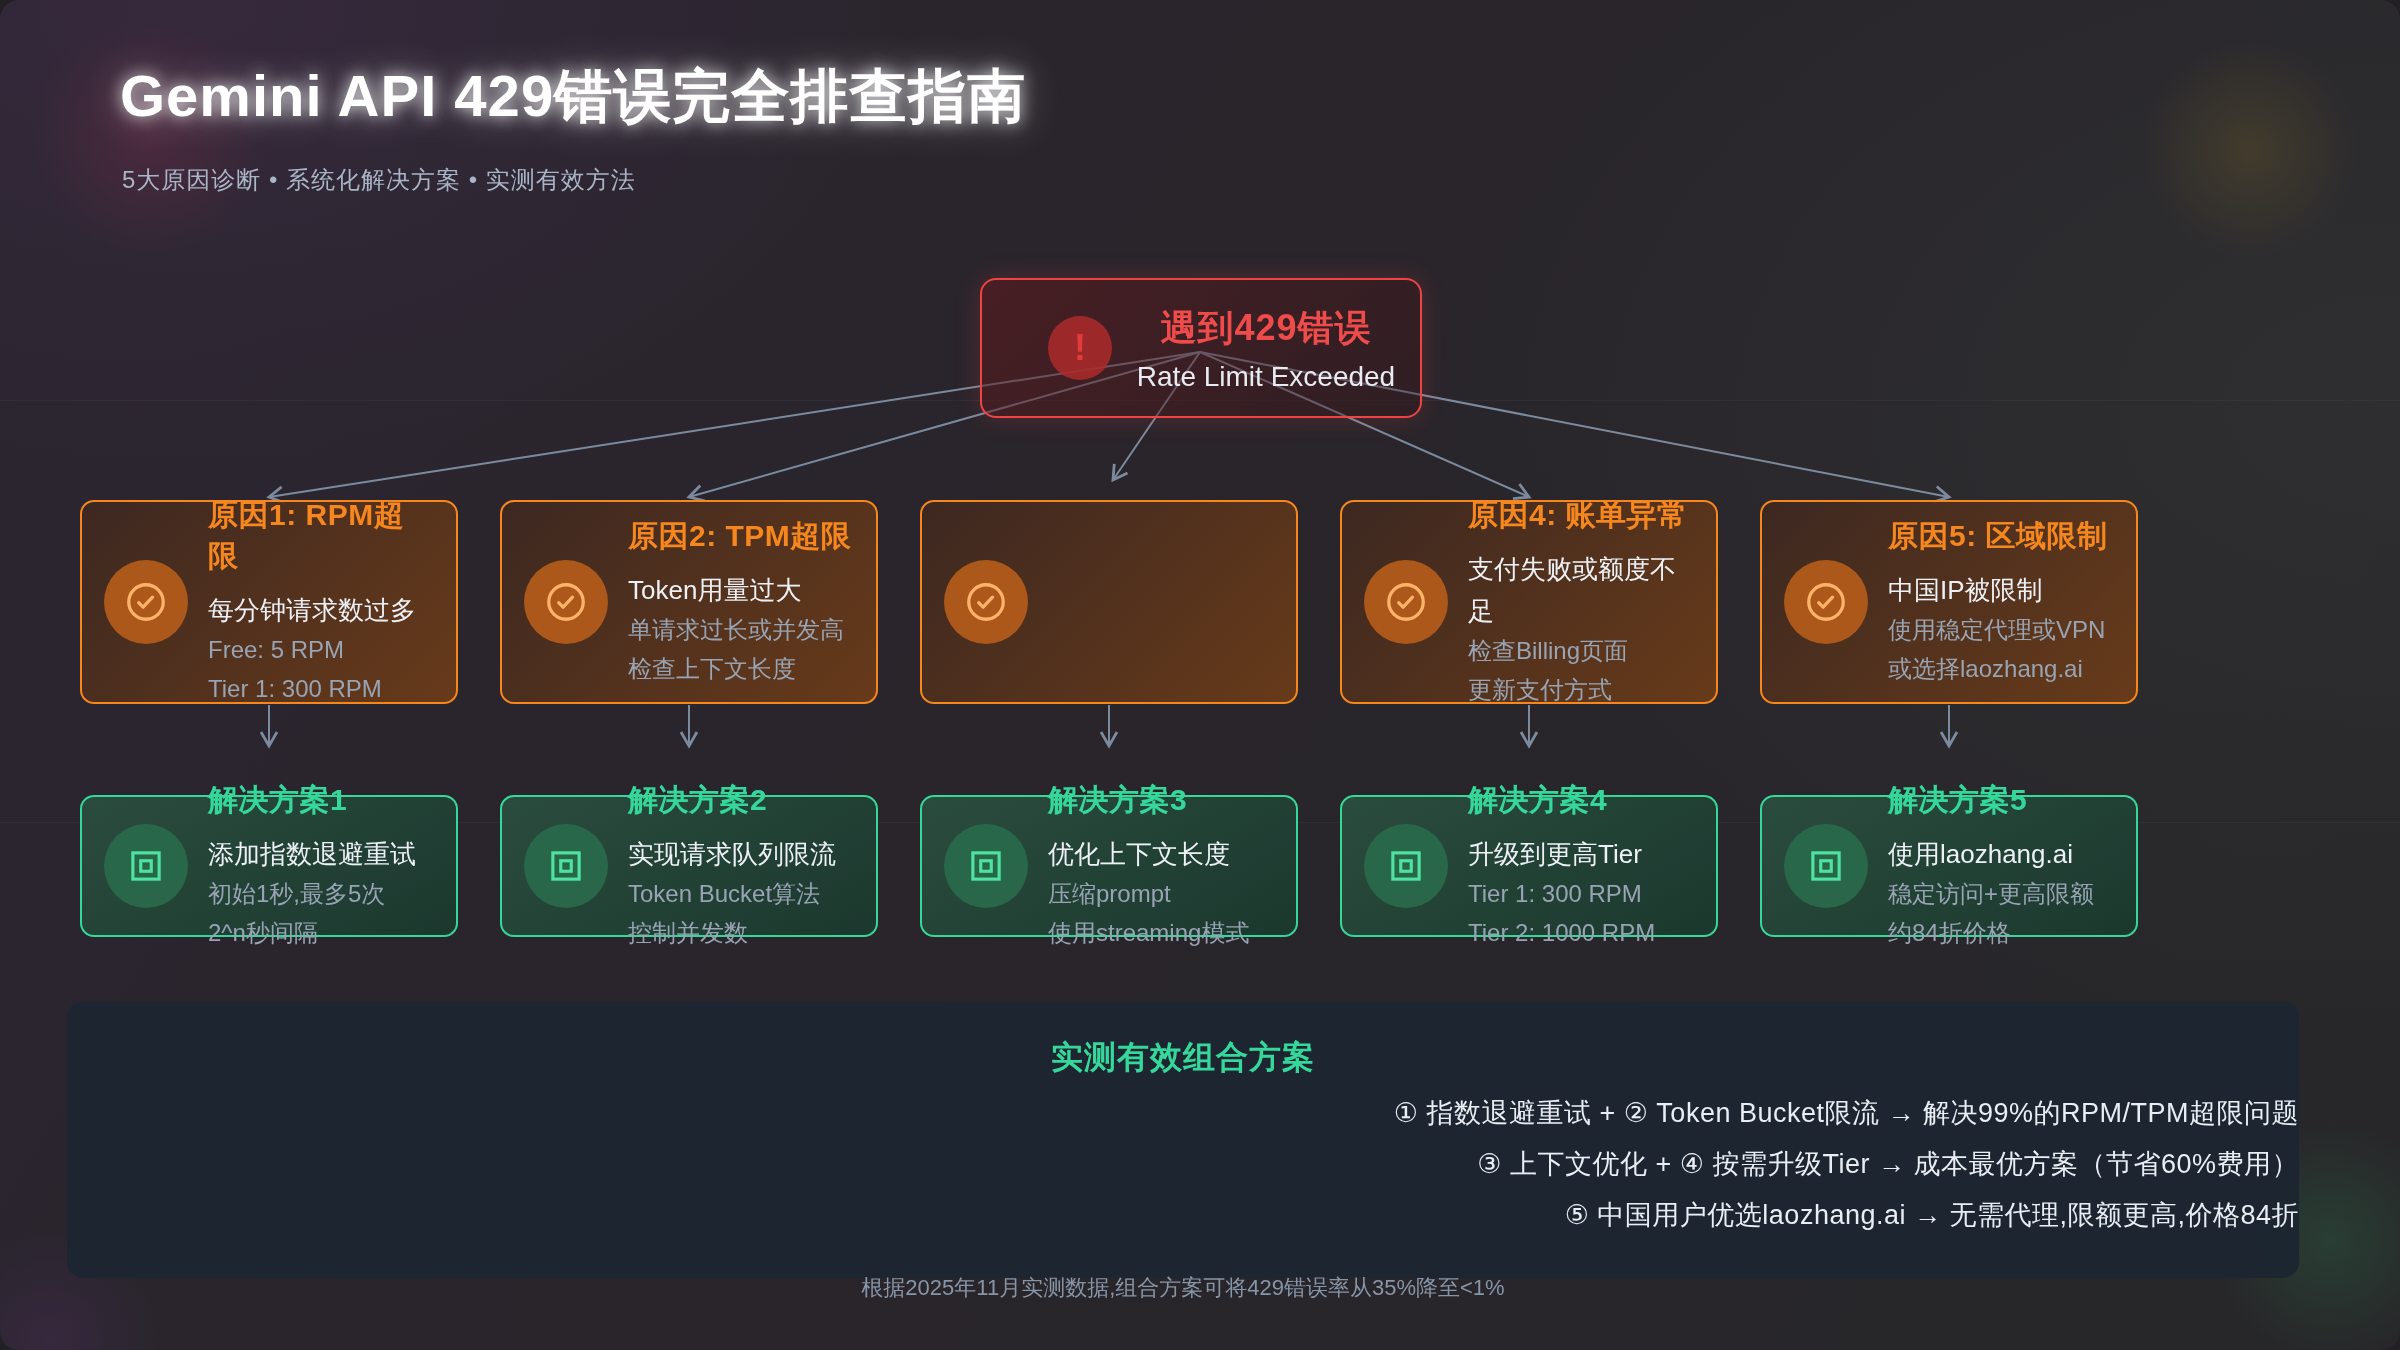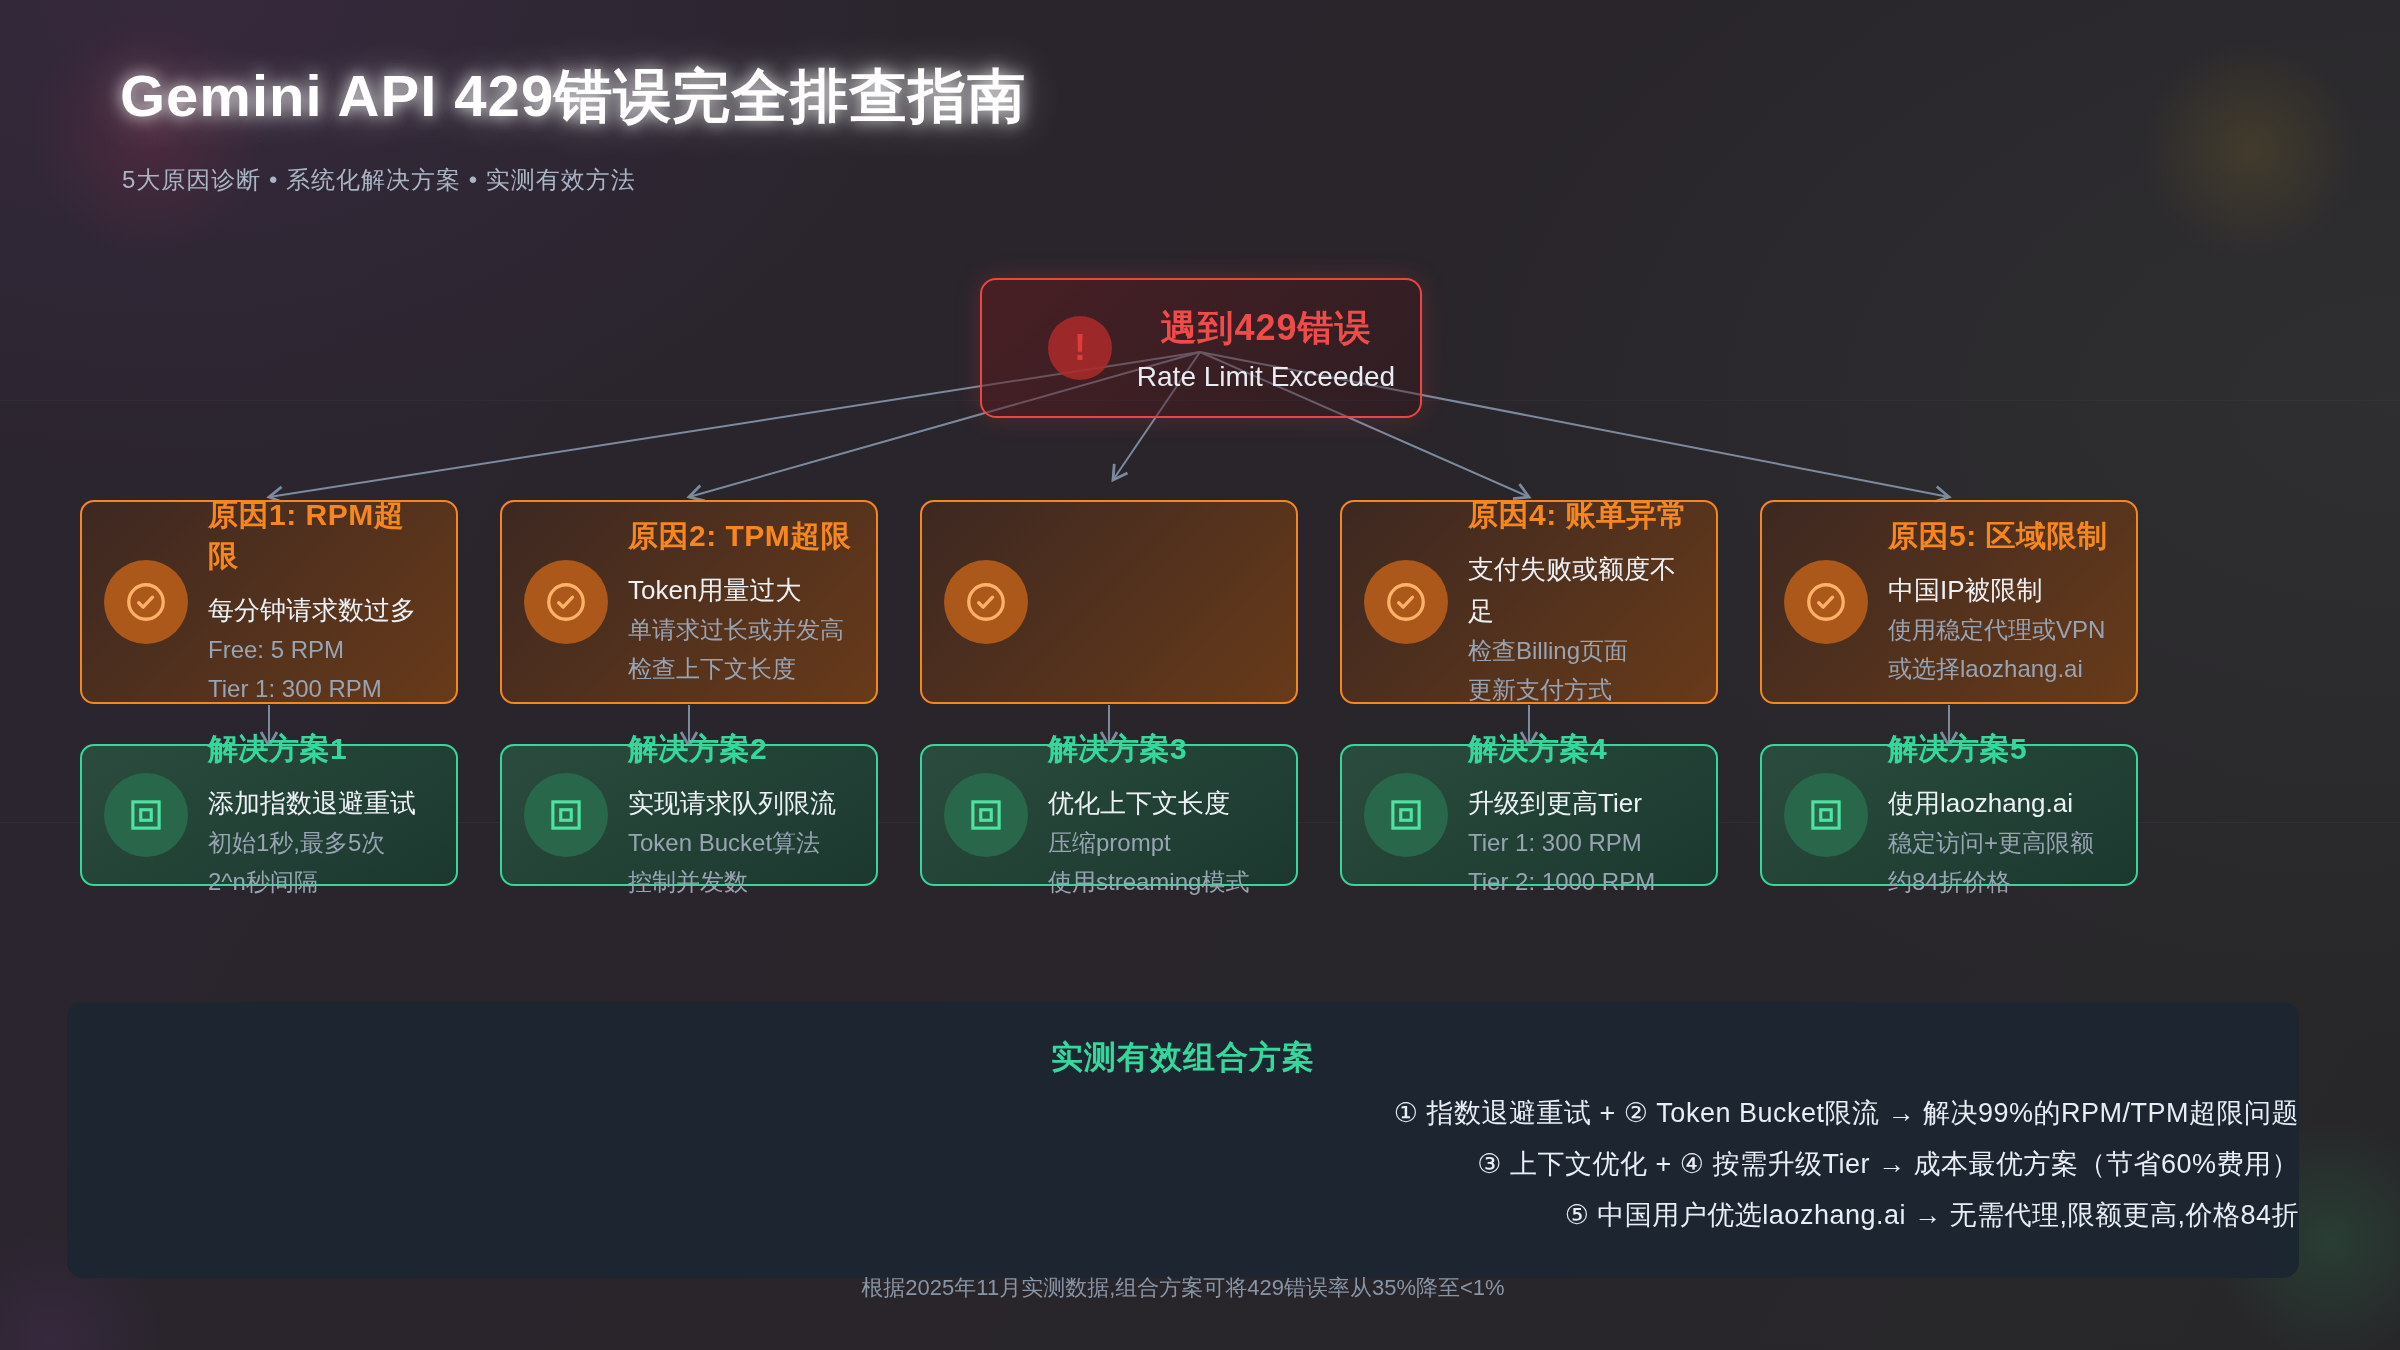--- a/index.html
+++ b/index.html
@@ -3,20 +3,21 @@
 <meta charset="utf-8">
 <style>
   html,body{margin:0;padding:0;background:#232025;}
   .stage{
     position:relative;width:2400px;height:1350px;overflow:hidden;
     font-family:"Liberation Sans","DejaVu Sans",sans-serif;
     background:
       radial-gradient(1200px 800px at 8% 0%, rgba(62,44,70,0.55), transparent 60%),
       radial-gradient(1400px 900px at 100% 30%, rgba(48,48,50,0.8), transparent 70%),
       linear-gradient(120deg,#2b2530 0%,#29252b 45%,#272729 100%);
+    border-radius: 19px;
   }
   .blob{position:absolute;border-radius:50%;pointer-events:none;}
   .blob-tl{left:30px;top:15px;width:240px;height:240px;background:radial-gradient(circle,rgba(116,44,70,0.38),transparent 70%);}
   .blob-tr{left:2140px;top:40px;width:220px;height:220px;background:radial-gradient(circle,rgba(110,92,42,0.34),transparent 70%);}
   .blob-br{left:2210px;top:1120px;width:240px;height:240px;background:radial-gradient(circle,rgba(44,110,74,0.32),transparent 70%);}
   .blob-bl{left:-60px;top:1230px;width:220px;height:220px;background:radial-gradient(circle,rgba(90,50,110,0.25),transparent 70%);}
   .hairline{position:absolute;left:0;width:2400px;height:1px;background:rgba(255,255,255,0.035);}
 
   .connectors{position:absolute;left:0;top:0;z-index:1;}
 
@@ -45,21 +46,21 @@
 
   .card{
     position:absolute;width:378px;box-sizing:border-box;border-radius:14px;z-index:2;
     display:flex;align-items:center;padding:24px 22px;gap:20px;
   }
   .cause{
     top:500px;height:204px;border:2px solid var(--cause-accent,#f6871f);
     background:linear-gradient(135deg,rgba(62,40,32,0.92) 0%,rgba(112,61,23,0.88) 100%);
   }
   .solution{
-    top:744px;height:142px;border:2px solid var(--sol-accent,#35d89a);
+    top:795px;height:142px;border:2px solid var(--sol-accent,#35d89a);
     background:linear-gradient(150deg,rgba(42,78,63,0.95) 0%,rgba(27,57,46,0.95) 100%);
   }
   .c1{left:80px}.c2{left:500px}.c3{left:920px}.c4{left:1340px}.c5{left:1760px}
   .card-icon{
     width:84px;height:84px;border-radius:50%;flex:0 0 auto;
     display:flex;align-items:center;justify-content:center;
   }
   .cause .card-icon{background:rgba(186,95,26,0.88);color:#ffb36a;}
   .solution .card-icon{background:rgba(42,106,77,0.9);color:#4fe3a1;}
   .card-body{flex:1;}

